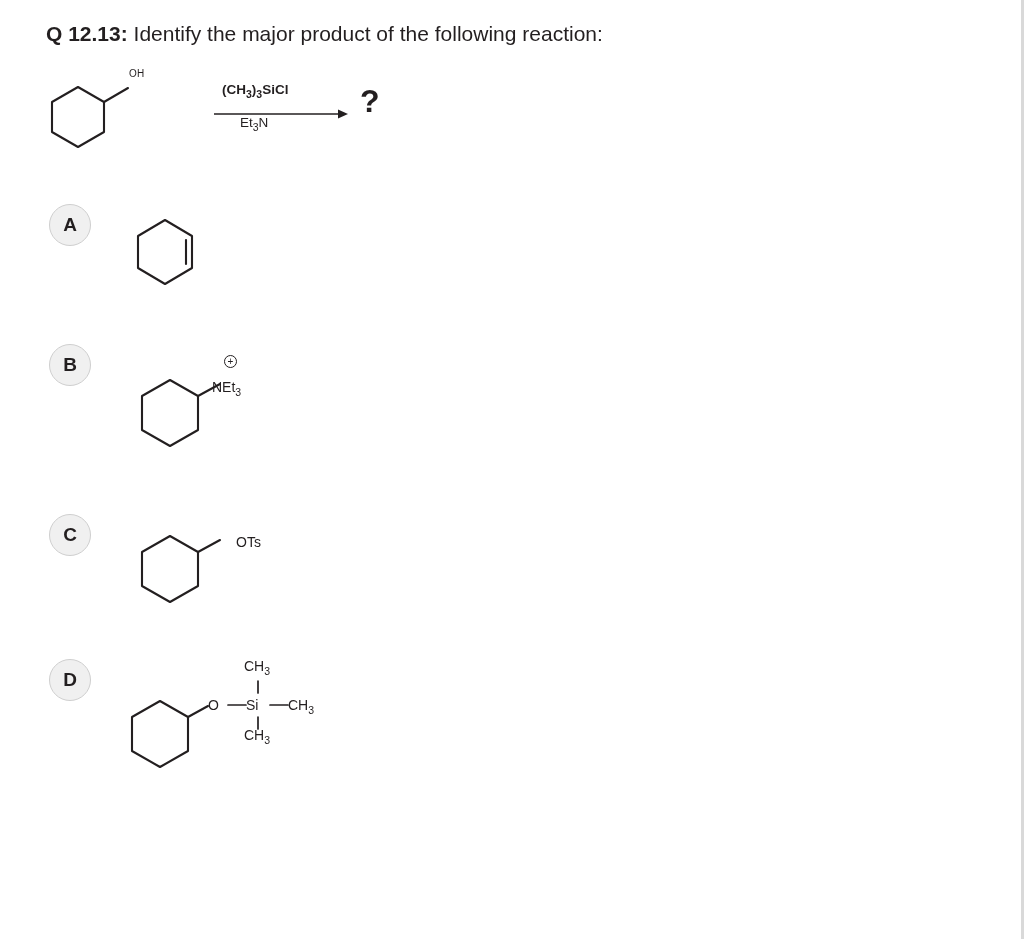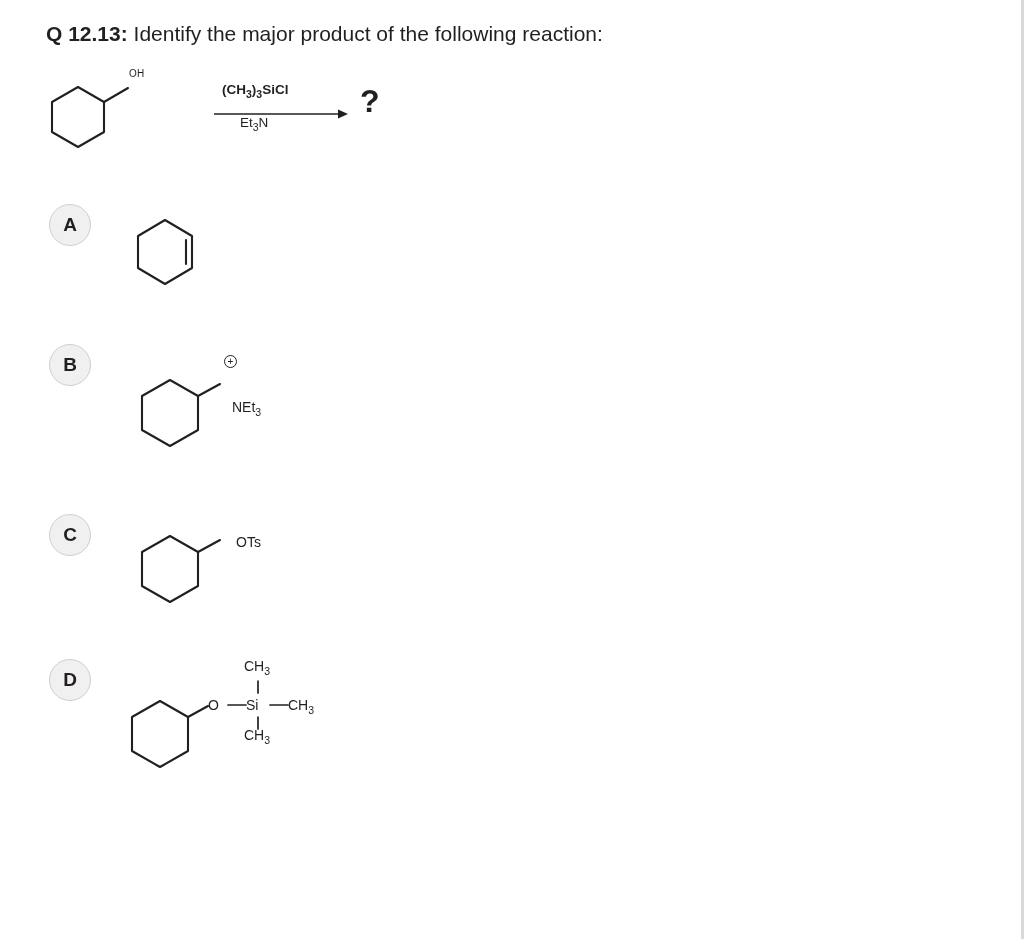--- a/index.html
+++ b/index.html
@@ -183,21 +183,21 @@
 
   <div class="option" style="top:344px; height:130px;">
     <div class="bullet" style="top:0;">B</div>
     <div class="struct" style="left:120px; top:10px;">
       <svg width="180" height="110" viewBox="0 0 180 110">
         <g fill="none" stroke="#231f20" stroke-width="2.1" stroke-linecap="round" stroke-linejoin="round">
           <polygon points="22,42 22,76 50,92 78,76 78,42 50,26"></polygon>
           <line x1="78" y1="42" x2="100" y2="30"></line>
         </g>
       </svg>
-      <div class="lbl" style="left:112px; top:25px;margin-top:20px;">NEt<span class="sub">3</span></div>
+      <div class="lbl" style="left:92px; top:25px;">NEt<span class="sub">3</span></div>
       <div class="plus-circle" style="left:104px; top:1px;">+</div>
     </div>
   </div>
 
   <div class="option" style="top:514px; height:120px;">
     <div class="bullet" style="top:0;">C</div>
     <div class="struct" style="left:120px; top:8px;">
       <svg width="180" height="100" viewBox="0 0 180 100">
         <g fill="none" stroke="#231f20" stroke-width="2.1" stroke-linecap="round" stroke-linejoin="round">
           <polygon points="22,30 22,64 50,80 78,64 78,30 50,14"></polygon>

